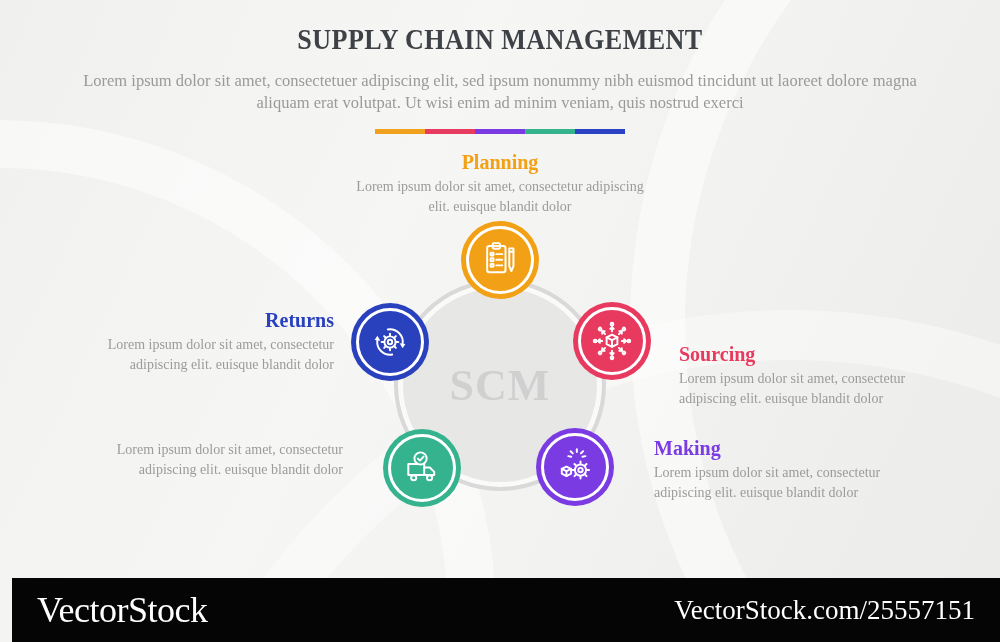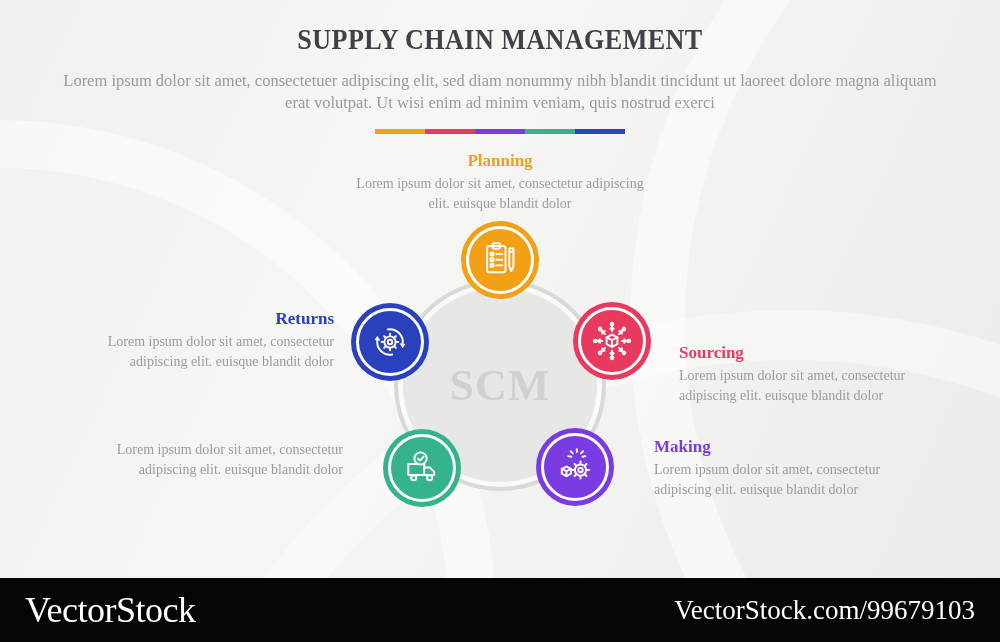--- a/index.html
+++ b/index.html
@@ -29,45 +29,45 @@
   .stage-circle{position:absolute;width:78px;height:78px;border-radius:50%;z-index:3;}
   .stage-circle .ring{position:absolute;inset:5px;border:3px solid #fff;border-radius:50%;}
   .stage-circle svg{position:absolute;left:50%;top:50%;transform:translate(-50%,-50%);width:44px;height:44px;}
   .pos-planning{left:461px;top:221px;}
   .pos-sourcing{left:573px;top:302px;}
   .pos-making{left:536px;top:428px;}
   .pos-delivering{left:383px;top:429px;}
   .pos-returns{left:351px;top:303px;}
 
   .stage-block{position:absolute;z-index:2;width:265px;}
-  .stage-label{font-size:17px;font-weight:700;display:block;}
+  .stage-label{font-size:20px;font-weight:700;display:block;}
   .stage-desc{font-size:14px;line-height:1.42;color:#9b9b9b;margin-top:3px;display:block;}
   .blk-planning{left:345px;top:151px;width:310px;text-align:center;}
   .blk-sourcing{left:679px;top:309px;text-align:left;margin-top:34px;}
   .blk-making{left:654px;top:437px;text-align:left;}
   .blk-delivering{left:78px;top:437px;text-align:right;}
   .blk-returns{left:69px;top:309px;text-align:right;}
 
-  .footer{position:absolute;left:0;right:0;bottom:0;height:64px;background:#050505;z-index:5;
+  .footer{position:absolute;left:12px;right:0;bottom:0;height:64px;background:#050505;z-index:5;
     display:flex;align-items:center;justify-content:space-between;padding:0 25px;box-sizing:border-box;margin-top:12px;}
   .brand{color:#fff;font-size:36px;font-weight:500;letter-spacing:-.5px;}
   .attribution{color:#fff;font-size:27px;font-weight:400;}
 
   svg.line-icon{fill:none;stroke:#fff;stroke-width:1.6;stroke-linecap:round;stroke-linejoin:round;}
 </style>
 </head>
 <body>
 
 <div class="canvas">
   <div class="swoosh sw1"></div>
   <div class="swoosh sw2"></div>
   <div class="swoosh sw3"></div>
 
   <h1 class="title">SUPPLY CHAIN MANAGEMENT</h1>
-  <p class="subtitle">Lorem ipsum dolor sit amet, consectetuer adipiscing elit, sed diam nonummy nibh blandit tincidunt ut laoreet dolore magna aliquam erat volutpat. Ut wisi enim ad minim veniam, quis nostrud exerci</p>
+  <p class="subtitle">Lorem ipsum dolor sit amet, consectetuer adipiscing elit, sed ipsum nonummy nibh euismod tincidunt ut laoreet dolore magna aliquam erat volutpat. Ut wisi enim ad minim veniam, quis nostrud exerci</p>
 
   <div class="divider">
     <span style="background: rgb(240, 161, 30);"></span>
     <span style="background: rgb(231, 60, 95);"></span>
     <span style="background: rgb(123, 59, 226);"></span>
     <span style="background: rgb(52, 179, 141);"></span>
     <span style="background: rgb(42, 67, 196);"></span>
   </div>
 
   <div class="big-circle">
@@ -242,15 +242,15 @@
   <div class="stage-block blk-delivering">
     <span class="stage-desc">Lorem ipsum dolor sit amet, consectetur adipiscing elit. euisque blandit dolor</span>
   </div>
   <div class="stage-block blk-returns">
     <span class="stage-label" style="color: rgb(42, 65, 190);">Returns</span>
     <span class="stage-desc">Lorem ipsum dolor sit amet, consectetur adipiscing elit. euisque blandit dolor</span>
   </div>
 
   <div class="footer">
     <span class="brand">VectorStock</span>
-    <span class="attribution">VectorStock.com/99679103</span>
+    <span class="attribution">VectorStock.com/25557151</span>
   </div>
 </div>
 
 </body></html>

